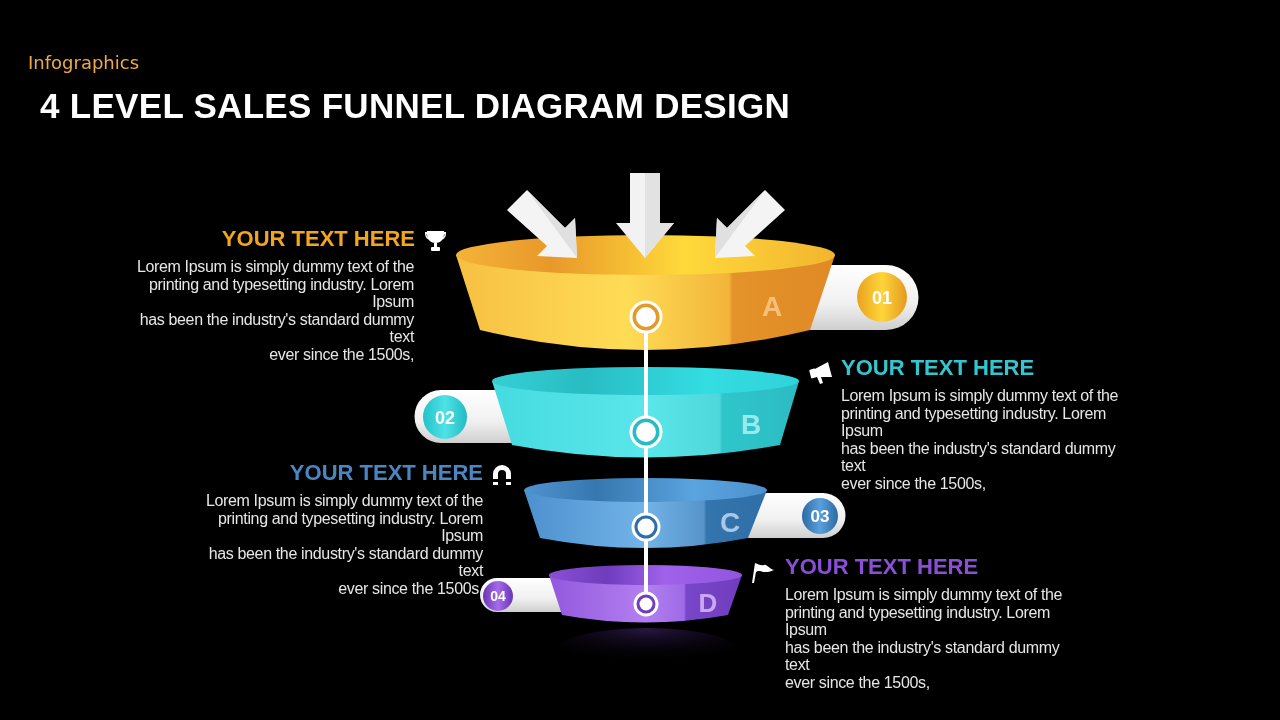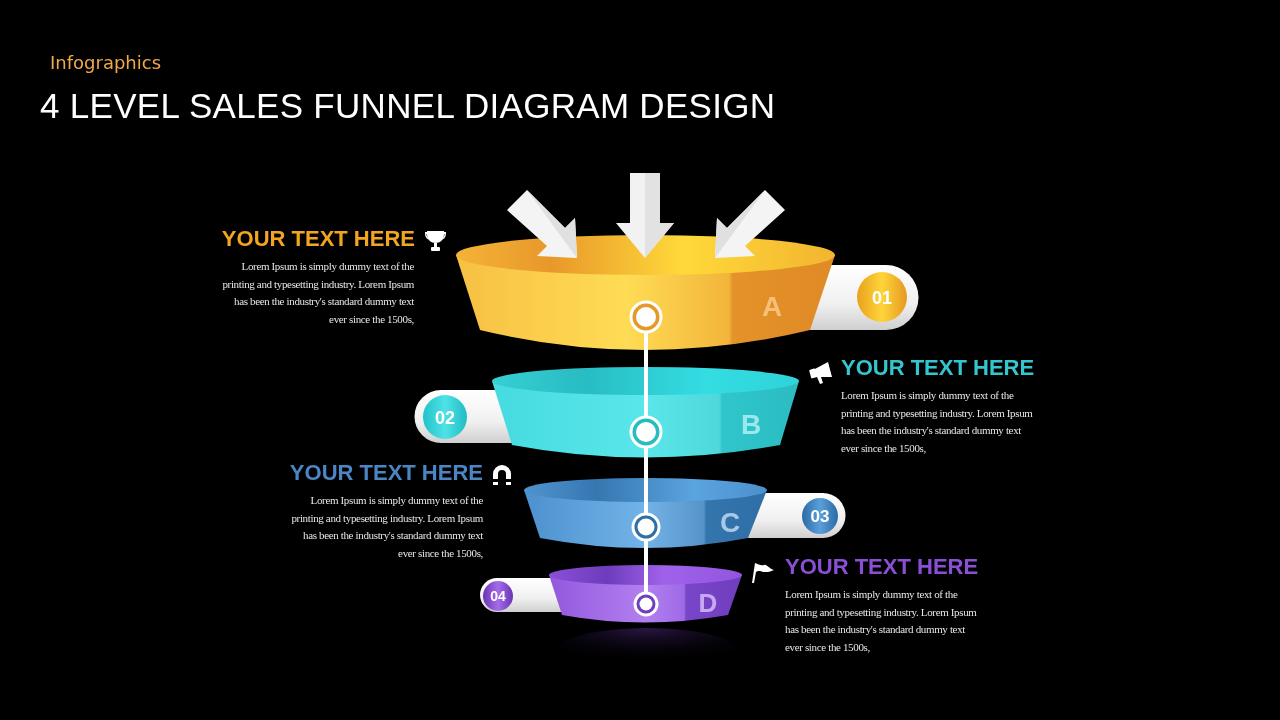--- a/index.html
+++ b/index.html
@@ -1,25 +1,25 @@
 <!DOCTYPE html>
 <html><head>
   <meta charset="utf-8">
   <style>
     html, body { margin: 0; padding: 0; background: #000; }
     body { width: 1280px; height: 720px; position: relative; overflow: hidden;
            font-family: "Liberation Sans", sans-serif; color: #fff; }
-    .subtitle { position: absolute; left: 50px; top: 52px; font-size: 18px; color: #f0a94a;
+    .subtitle { position: absolute; left: 28px; top: 52px; font-size: 18px; color: #f0a94a;
                 font-family: "DejaVu Sans", sans-serif; font-weight: normal; letter-spacing: 0; }
-    .title { position: absolute; left: 40px; top: 86px; font-size: 35px; font-weight: normal;
+    .title { position: absolute; left: 40px; top: 86px; font-size: 35px; font-weight: bold;
              color: #fff; letter-spacing: 0.3px; white-space: nowrap; }
     svg.diagram { position: absolute; left: 0; top: 0; }
     .block { position: absolute; width: 300px; }
     .block .head { font-size: 22px; font-weight: bold; white-space: nowrap; }
-    .block .body { font-family: Liberation Serif, serif; font-size: 11px; line-height: 17.5px; color: #e6e6e6;
+    .block .body { font-family: Liberation Sans, sans-serif; font-size: 16px; line-height: 17.5px; color: #e6e6e6;
                    letter-spacing: -0.35px; margin-top: 6px; }
     .block.right-align { text-align: right; }
     .block.left-align { text-align: left; }
   </style>
 </head>
 <body>
 
 <div class="subtitle">Infographics</div>
 <div class="title">4 LEVEL SALES FUNNEL DIAGRAM DESIGN</div>
 

